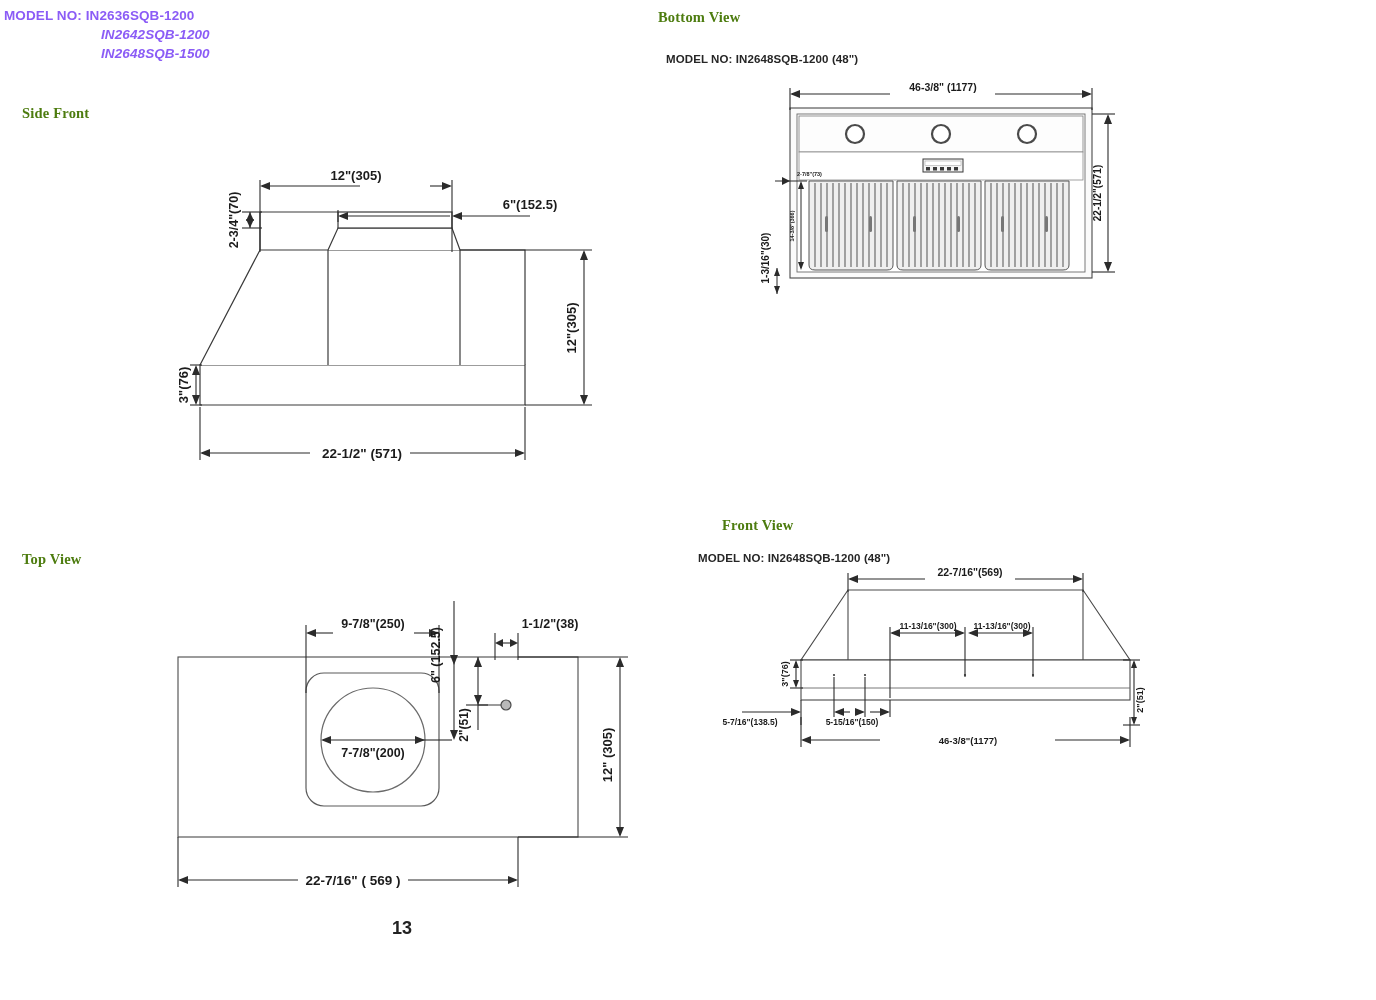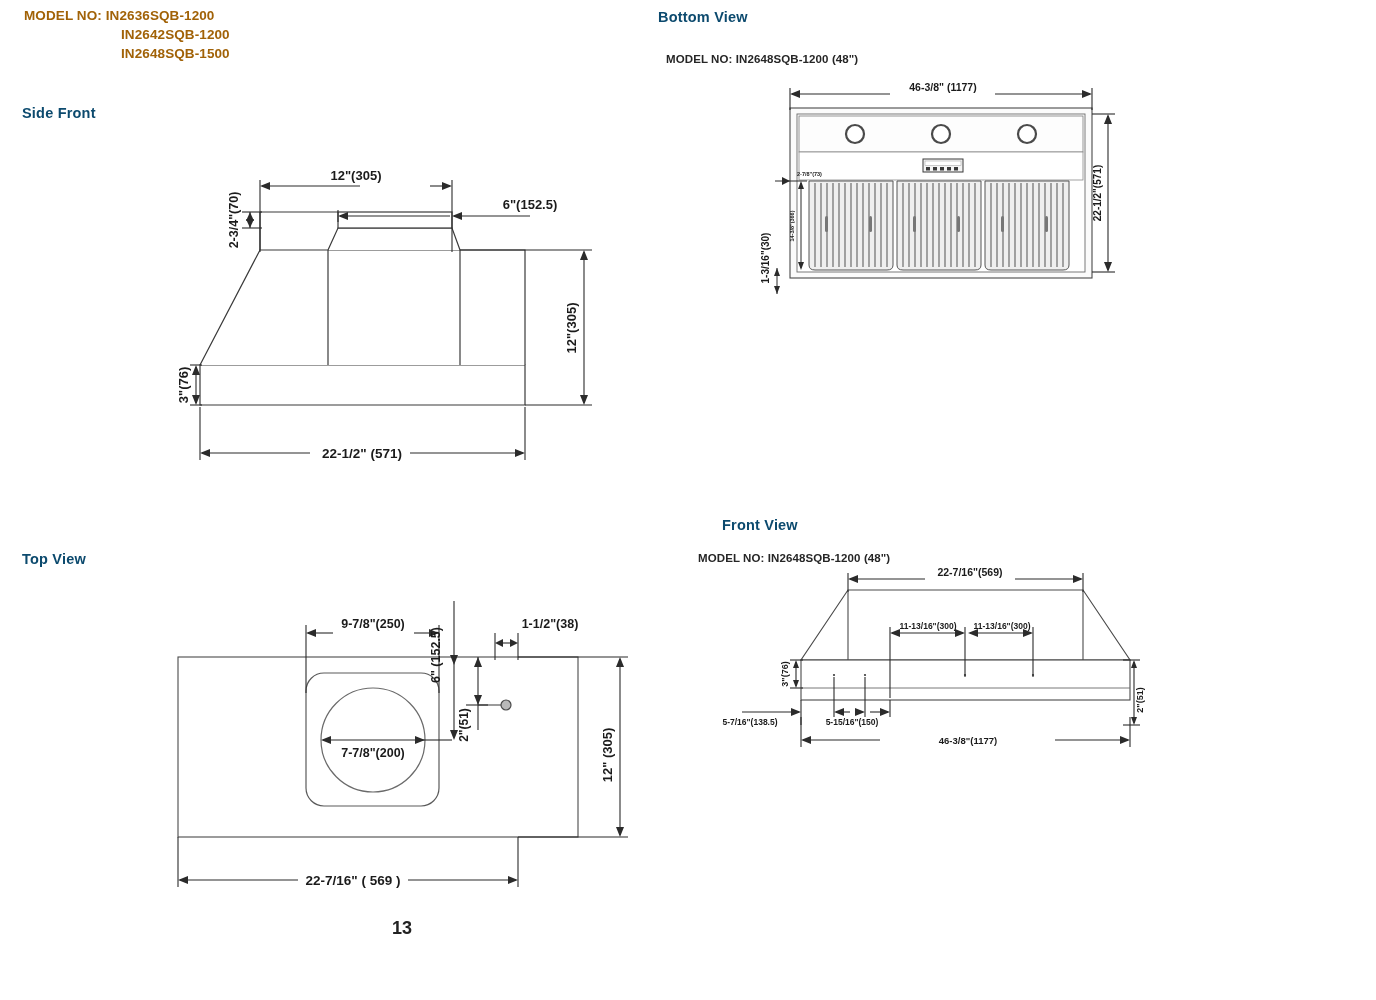--- a/index.html
+++ b/index.html
@@ -3,23 +3,23 @@
 <meta charset="utf-8">
 <title>Range Hood Dimensions</title>
 <style>
   html,body{margin:0;padding:0;background:#ffffff;}
   body{
     width:1376px;height:1000px;position:relative;overflow:hidden;
     font-family:"Liberation Sans", sans-serif;
     color:#1a1a1a;
   }
   .abs{position:absolute;}
-  .model-block{position:absolute;left:24px;top:6px;font-size:13.5px;font-weight:700;line-height:19px;letter-spacing:.1px;color:#a16207;}
-  .model-block .ln2,.model-block .ln3{padding-left:97px;}
-  .view-title{position:absolute;font-size:14.5px;font-weight:700;color:#0c4a6e;letter-spacing:.2px;}
+  .model-block{position:absolute;left:4px;top:6px;font-size:13.5px;font-weight:700;line-height:19px;letter-spacing:.1px;color:#8b5cf6;}
+  .model-block .ln2,.model-block .ln3{padding-left:97px;font-style:italic;}
+  .view-title{position:absolute;font-size:14.5px;font-weight:700;color:#4d7c0f;letter-spacing:.2px;font-family:Liberation Serif, serif;}
   .model-sub{position:absolute;font-size:11.5px;font-weight:700;color:#262626;letter-spacing:.1px;}
   .page-num{position:absolute;font-size:18px;font-weight:700;color:#222;}
   svg{display:block;overflow:visible;}
   .dim-t{font-family:"Liberation Sans", sans-serif;font-weight:700;fill:#1b1b1b;}
 </style>
 </head>
 <body>
 
 <div class="model-block">
   <div><span>MODEL NO:</span>

